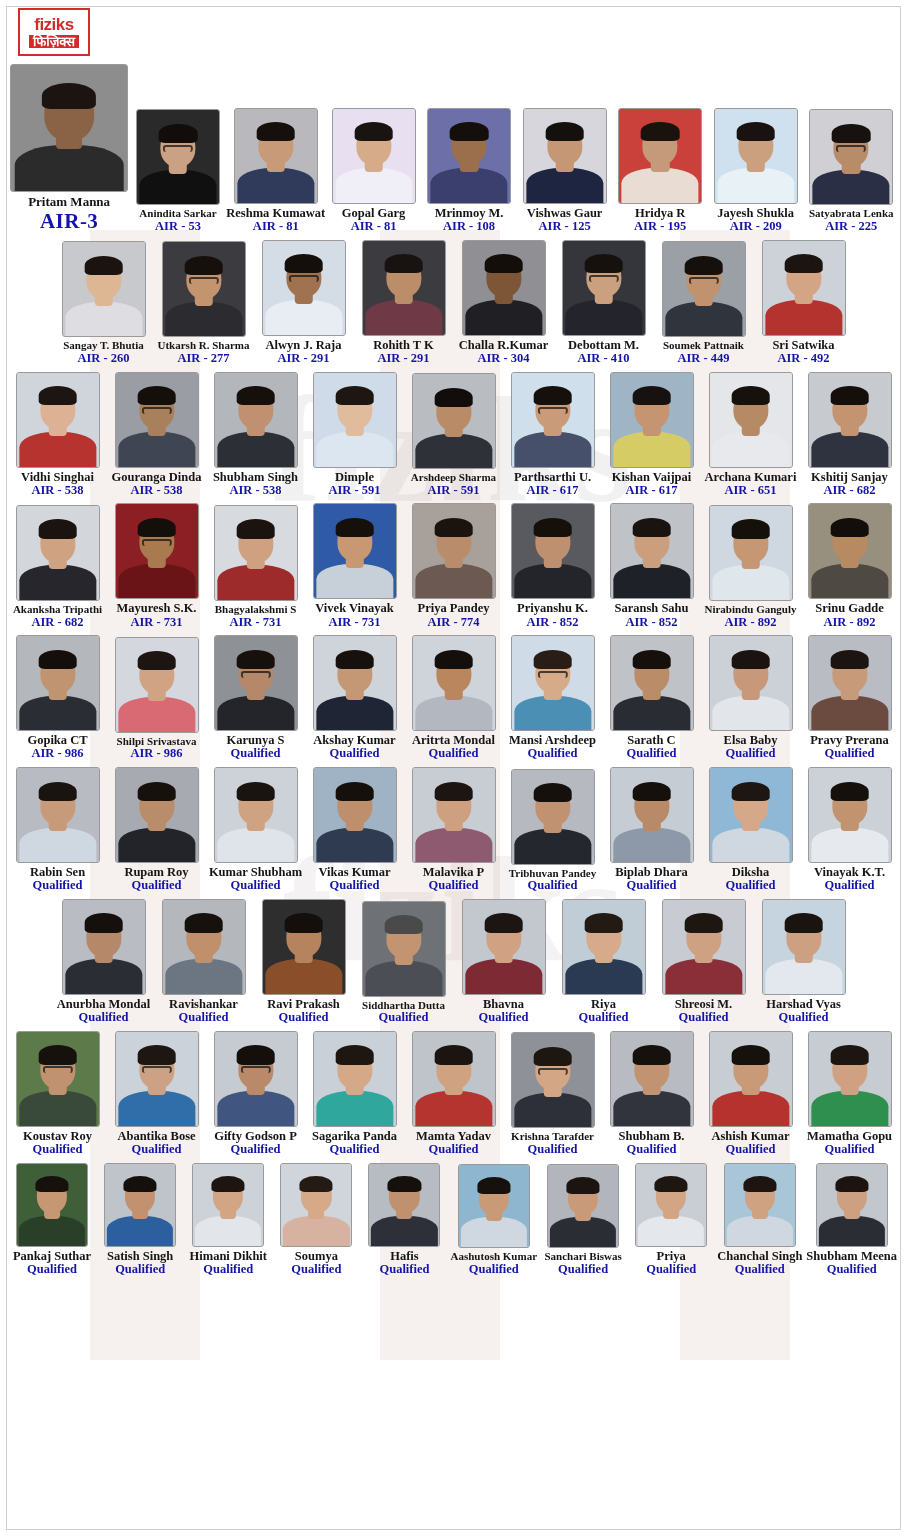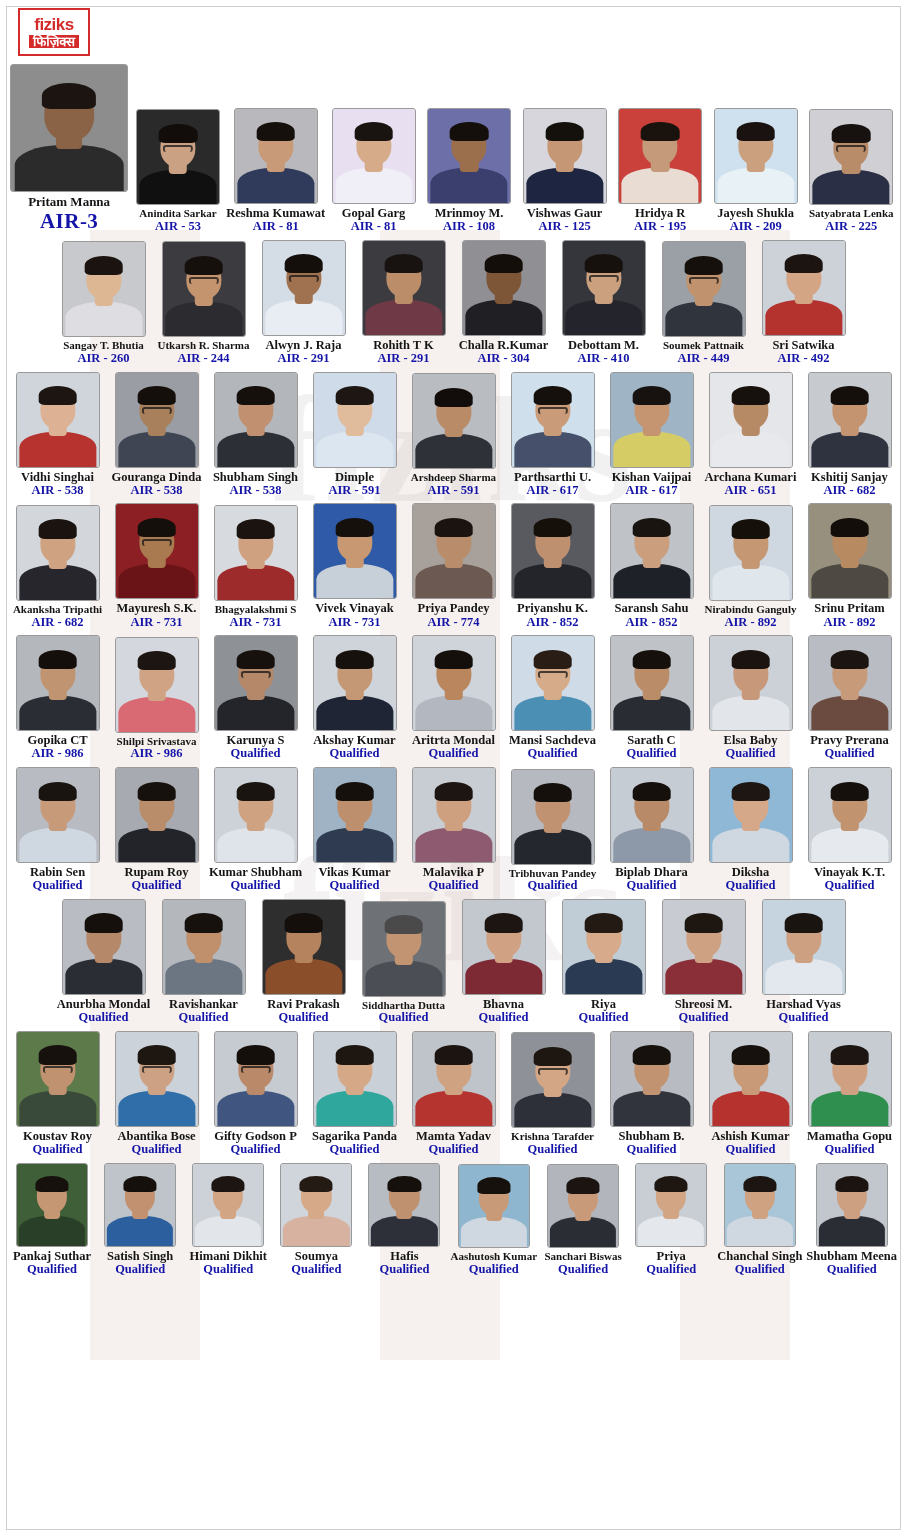--- a/index.html
+++ b/index.html
@@ -357,21 +357,21 @@
           <div class="avatar">
             <div class="bg" style="background: rgb(60, 59, 63);"></div>
             <div class="body" style="width: 77.28px; height: 34.56px; background: rgb(43, 43, 48);"></div>
             <div class="neck" style="width: 18.48px; height: 13.44px; background: rgb(196, 148, 111); top: 49.92px;"></div>
             <div class="head" style="width: 35.28px; height: 40.32px; background: rgb(196, 148, 111); top: 16.32px;"></div>
             <div class="hair" style="width: 38.64px; height: 19.2px; background: rgb(22, 16, 13); top: 13.44px;"></div>
             <div class="glasses" style="width: 30.24px; top: 34.56px;"></div>
           </div>
         </div>
         <div class="nm sm">Utkarsh R. Sharma</div>
-        <div class="rk">AIR - 244</div>
+        <div class="rk">AIR - 277</div>
       </div>
       <div class="cell">
         <div class="photo std">
           <div class="avatar">
             <div class="bg" style="background: rgb(212, 220, 230);"></div>
             <div class="body" style="width: 77.28px; height: 34.56px; background: rgb(231, 237, 243);"></div>
             <div class="neck" style="width: 18.48px; height: 13.44px; background: rgb(160, 114, 80); top: 49.92px;"></div>
             <div class="head" style="width: 35.28px; height: 40.32px; background: rgb(160, 114, 80); top: 16.32px;"></div>
             <div class="hair" style="width: 38.64px; height: 19.2px; background: rgb(21, 15, 12); top: 13.44px;"></div>
             <div class="glasses" style="width: 30.24px; top: 34.56px;"></div>
@@ -678,21 +678,21 @@
       <div class="cell">
         <div class="photo std">
           <div class="avatar">
             <div class="bg" style="background: rgb(151, 144, 127);"></div>
             <div class="body" style="width: 77.28px; height: 34.56px; background: rgb(78, 74, 67);"></div>
             <div class="neck" style="width: 18.48px; height: 13.44px; background: rgb(183, 138, 98); top: 49.92px;"></div>
             <div class="head" style="width: 35.28px; height: 40.32px; background: rgb(183, 138, 98); top: 16.32px;"></div>
             <div class="hair" style="width: 38.64px; height: 19.2px; background: rgb(19, 14, 10); top: 13.44px;"></div>
           </div>
         </div>
-        <div class="nm">Srinu Pritam</div>
+        <div class="nm">Srinu Gadde</div>
         <div class="rk">AIR - 892</div>
       </div>
     </div>
     <div class="row">
       <div class="cell">
         <div class="photo std">
           <div class="avatar">
             <div class="bg" style="background: rgb(180, 183, 188);"></div>
             <div class="body" style="width: 77.28px; height: 34.56px; background: rgb(43, 45, 52);"></div>
             <div class="neck" style="width: 18.48px; height: 13.44px; background: rgb(192, 148, 112); top: 49.92px;"></div>
@@ -760,21 +760,21 @@
         <div class="photo std">
           <div class="avatar">
             <div class="bg" style="background: rgb(207, 219, 230);"></div>
             <div class="body" style="width: 77.28px; height: 34.56px; background: rgb(75, 143, 181);"></div>
             <div class="neck" style="width: 18.48px; height: 13.44px; background: rgb(213, 171, 138); top: 49.92px;"></div>
             <div class="head" style="width: 35.28px; height: 40.32px; background: rgb(213, 171, 138); top: 16.32px;"></div>
             <div class="hair" style="width: 38.64px; height: 19.2px; background: rgb(42, 29, 22); top: 13.44px;"></div>
             <div class="glasses" style="width: 30.24px; top: 34.56px;"></div>
           </div>
         </div>
-        <div class="nm">Mansi Sachdeva</div>
+        <div class="nm">Mansi Arshdeep</div>
         <div class="rk">Qualified</div>
       </div>
       <div class="cell">
         <div class="photo std">
           <div class="avatar">
             <div class="bg" style="background: rgb(191, 195, 200);"></div>
             <div class="body" style="width: 77.28px; height: 34.56px; background: rgb(42, 44, 51);"></div>
             <div class="neck" style="width: 18.48px; height: 13.44px; background: rgb(187, 140, 104); top: 49.92px;"></div>
             <div class="head" style="width: 35.28px; height: 40.32px; background: rgb(187, 140, 104); top: 16.32px;"></div>
             <div class="hair" style="width: 38.64px; height: 19.2px; background: rgb(21, 16, 12); top: 13.44px;"></div>

